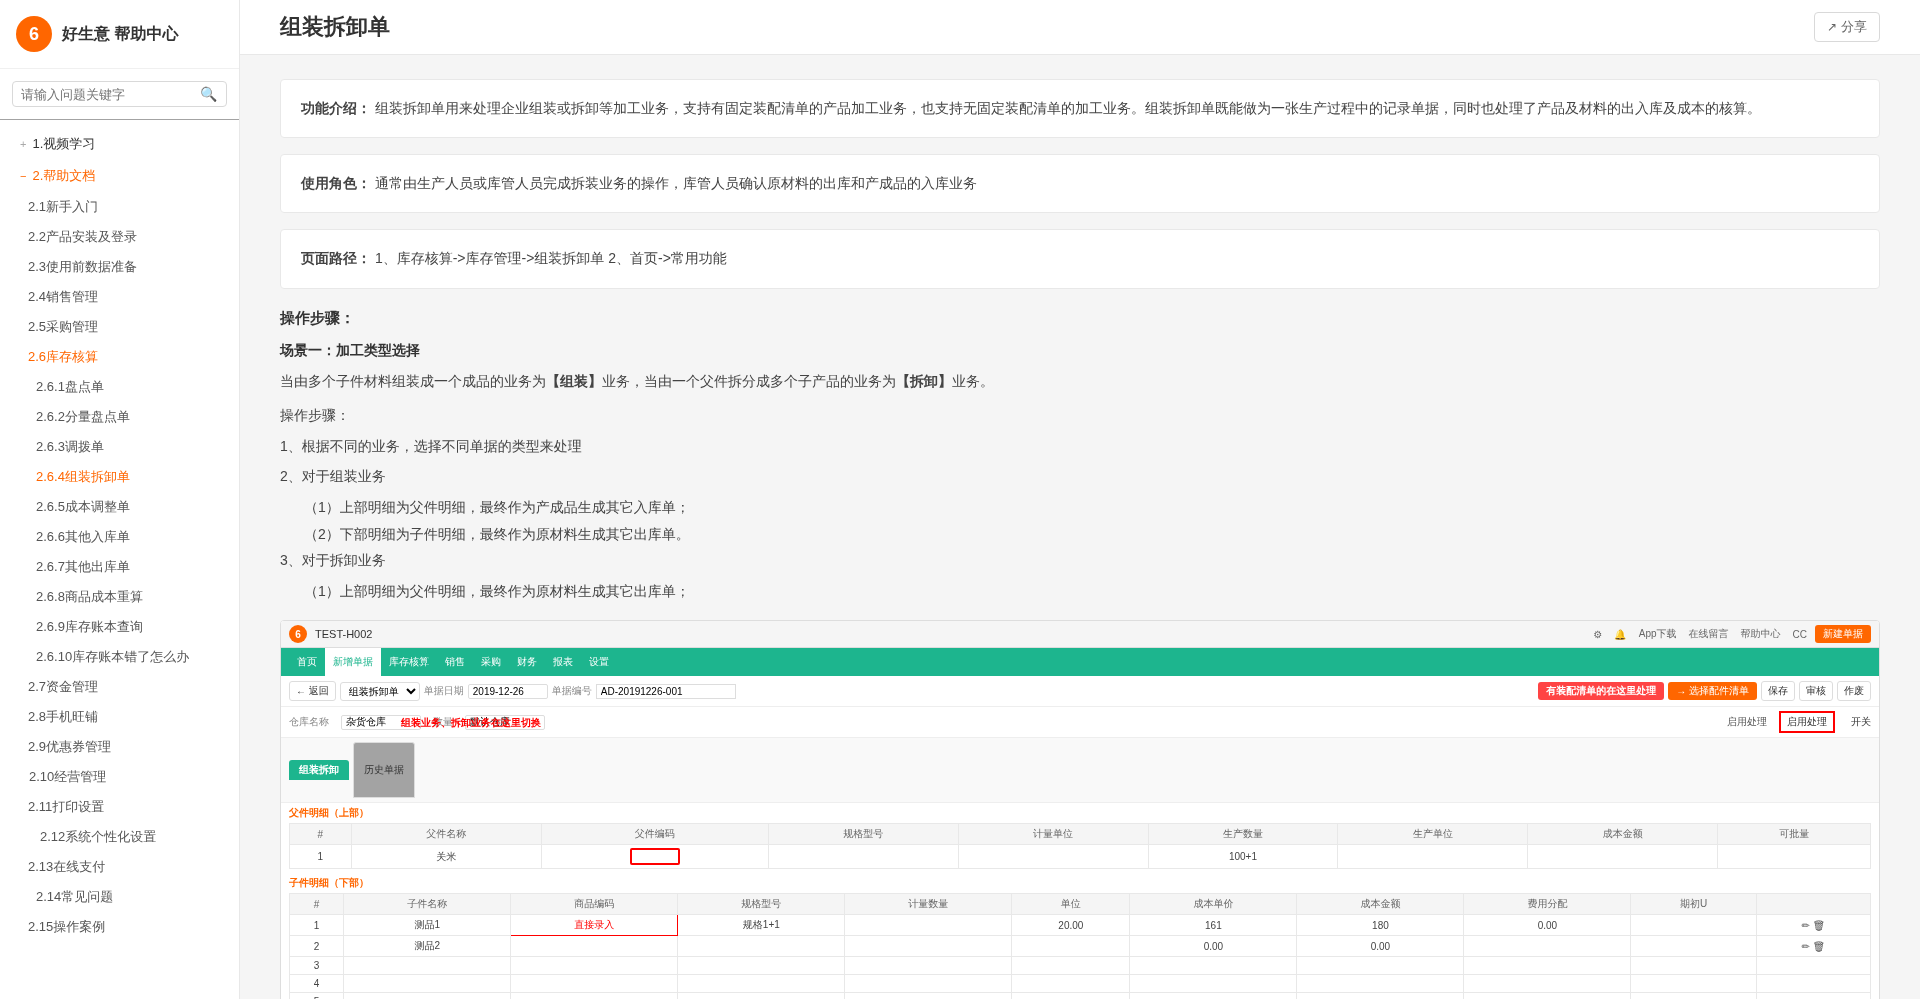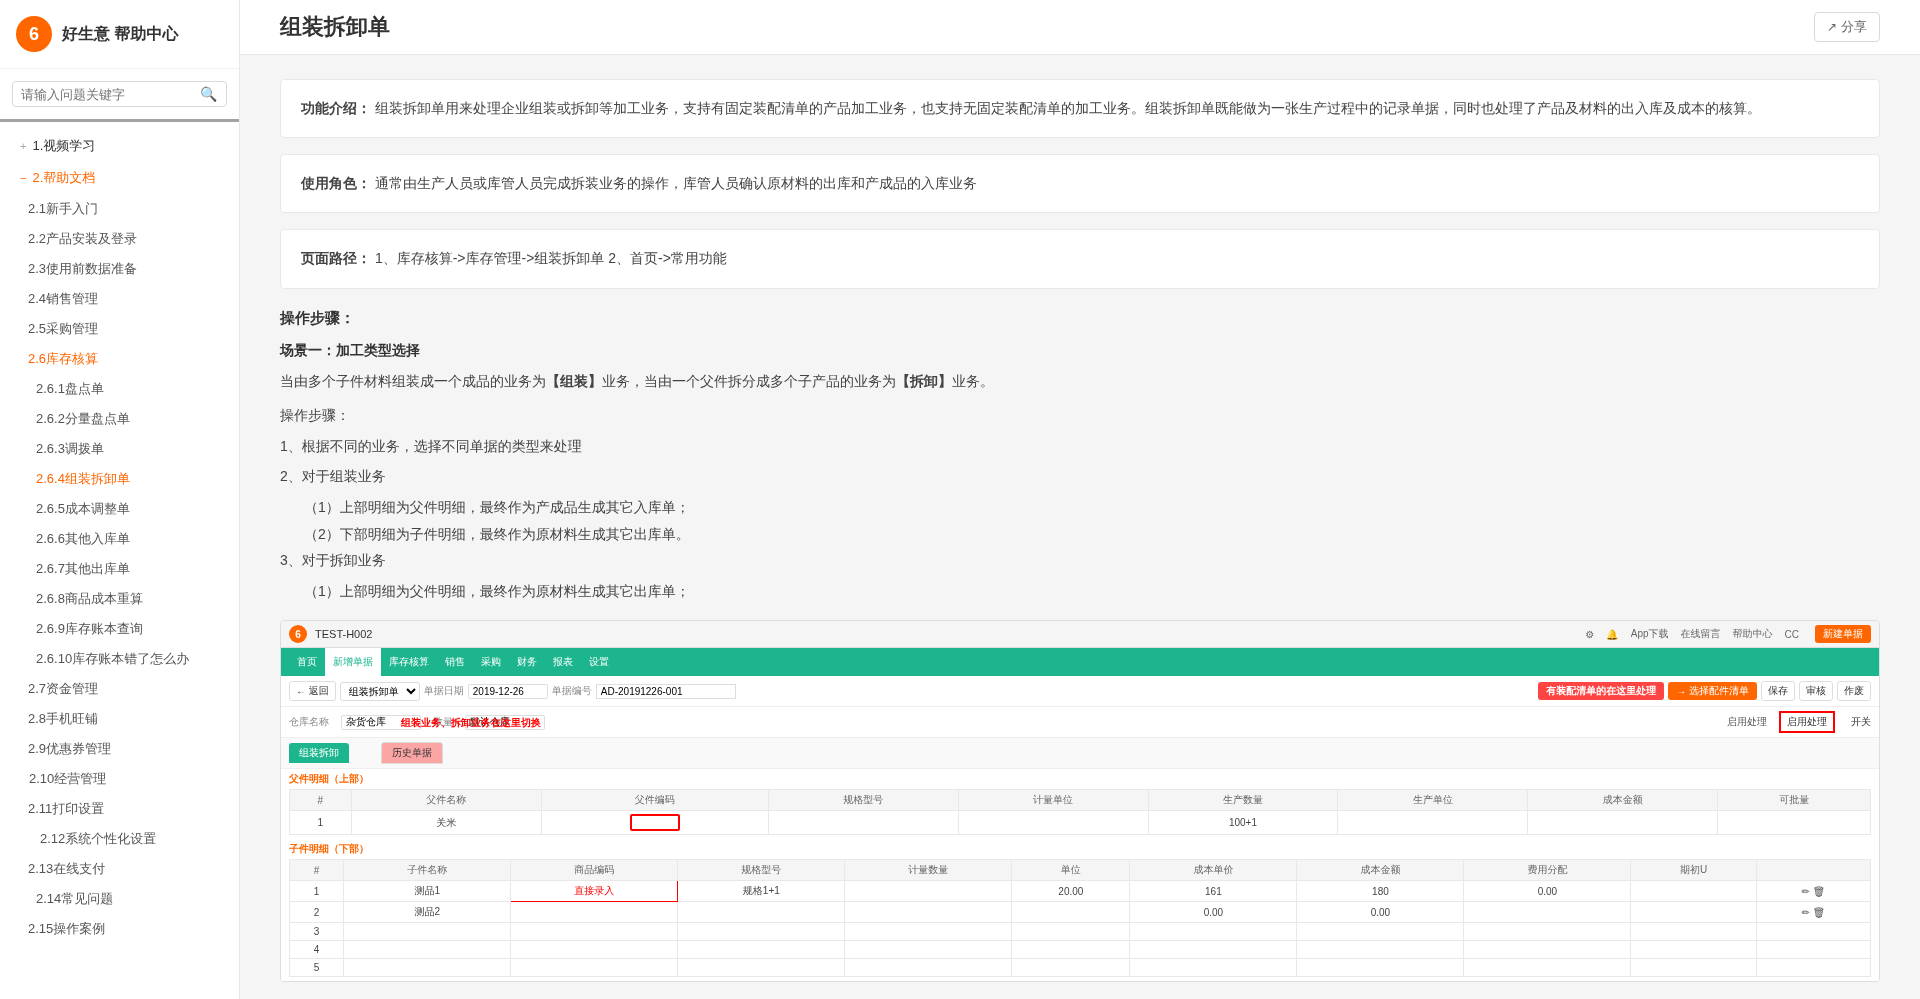--- a/index.html
+++ b/index.html
@@ -28,21 +28,21 @@
       border-radius: 50%;
       display: flex; align-items: center; justify-content: center;
       color: #fff; font-size: 18px; font-weight: bold;
       margin-right: 10px;
       flex-shrink: 0;
     }
     #logo-text { font-size: 16px; font-weight: bold; color: #333; }
     
     #search-area {
       padding: 12px 12px;
-      border-bottom: 3px solid #a3a3a3;
+      border-bottom: 1px solid #a3a3a3;
     }
     #search-box {
       display: flex; align-items: center;
       border: 1px solid #d9d9d9;
       border-radius: 4px;
       padding: 4px 8px;
       background: #fff;
     }
     #search-input {
       border: none; outline: none;
@@ -373,21 +373,21 @@
         <div class="mock-top-bar">
           <div class="mock-logo-small">6</div>
           <span class="mock-company">TEST-H002</span>
           <span style="flex:1"></span>
           <span style="font-size:10px; color:#666; margin-right:4px;">⚙</span>
           <span style="font-size:10px; color:#666; margin-right:4px;">🔔</span>
           <span style="font-size:10px; color:#666; margin-right:4px;">App下载</span>
           <span style="font-size:10px; color:#666; margin-right:4px;">在线留言</span>
           <span style="font-size:10px; color:#666; margin-right:4px;">帮助中心</span>
           <span style="font-size:10px; color:#666;">CC</span>
-          <button class="mock-orange-btn" style="margin-left:8px;">新建单据</button>
+          <button class="mock-orange-btn" style="">新建单据</button>
         </div>
 
         <div class="mock-nav-bar">
           <div class="mock-nav-item">首页</div>
           <div class="mock-nav-item active-nav">新增单据</div>
           <div class="mock-nav-item">库存核算</div>
           <div class="mock-nav-item">销售</div>
           <div class="mock-nav-item">采购</div>
           <div class="mock-nav-item">财务</div>
           <div class="mock-nav-item">报表</div>
@@ -418,22 +418,22 @@
           <input class="mock-input" value="杂货仓库" style="">
           <span class="mock-label">数量</span>
           <input class="mock-input" value="默认仓库" style="">
           <span style="flex:1;"></span>
           <span style="font-size:10px; color:#555;">启用处理</span>
           <span style="border:2px solid #f00; padding:2px 6px; font-size:10px;">启用处理</span>
           <span style="margin-left:4px;">开关</span>
         </div>
 
         <div style="position:relative; padding:4px 8px; border-bottom:1px solid #eee; background:#f9f9f9; display:flex; gap:4px; align-items:center;">
-          <div style="background:#1db58e; color:#fff; font-size:10px; padding:3px 10px; border-radius:3px 3px 0 0; cursor:pointer;">组装拆卸</div>
-          <div style="background:#fca5a5; border:1px solid #ddd; font-size:10px; padding:3px 10px; border-radius:3px 3px 0 0;margin-left:28px;">历史单据</div>
+          <div style="background:#1db58e; color:#fff; font-size:10px; padding:3px 10px; border-radius:3px 3px 0 0; cursor:pointer;font-weight:bold;">组装拆卸</div>
+          <div style="background:#a3a3a3; border:1px solid #ddd; font-size:10px; padding:20px 10px; border-radius:3px 3px 0 0;">历史单据</div>
           <span style="position:absolute; left:120px; top:-22px; color:#f00; font-size:10px; font-weight:bold; white-space:nowrap;">组装业务、拆卸业务在这里切换</span>
         </div>
 
         <div style="padding:3px 8px; font-size:10px; color:#f60; font-weight:bold;">父件明细（上部）</div>
 
         <div style="padding:0 8px 4px;">
           <table class="mock-table">
             <thead>
               <tr>
                 <th>#</th>

